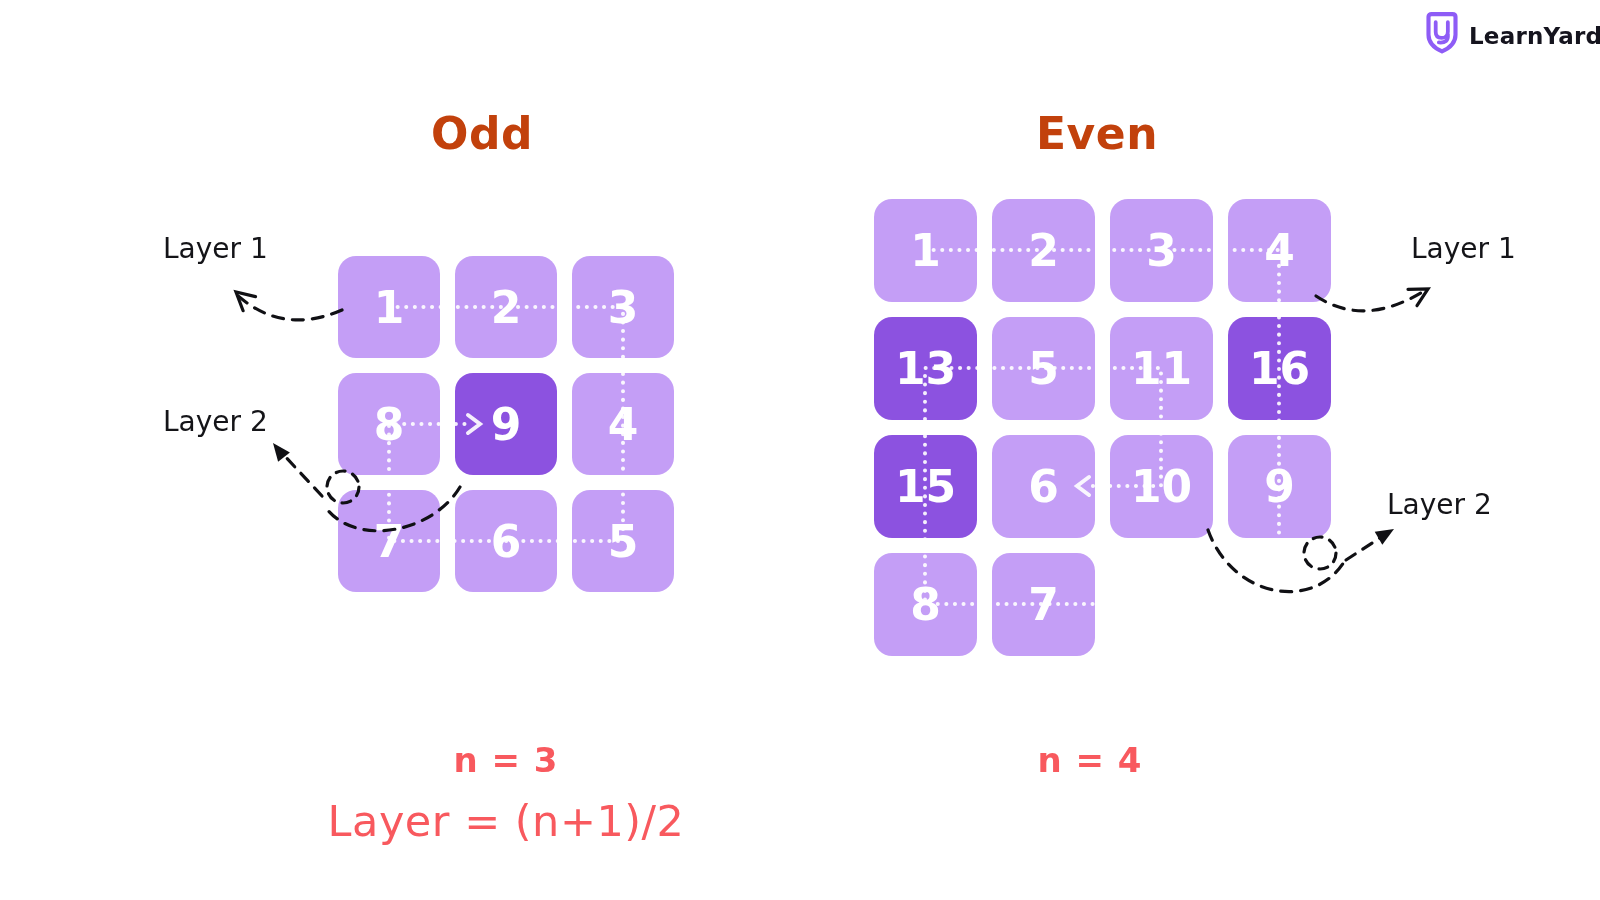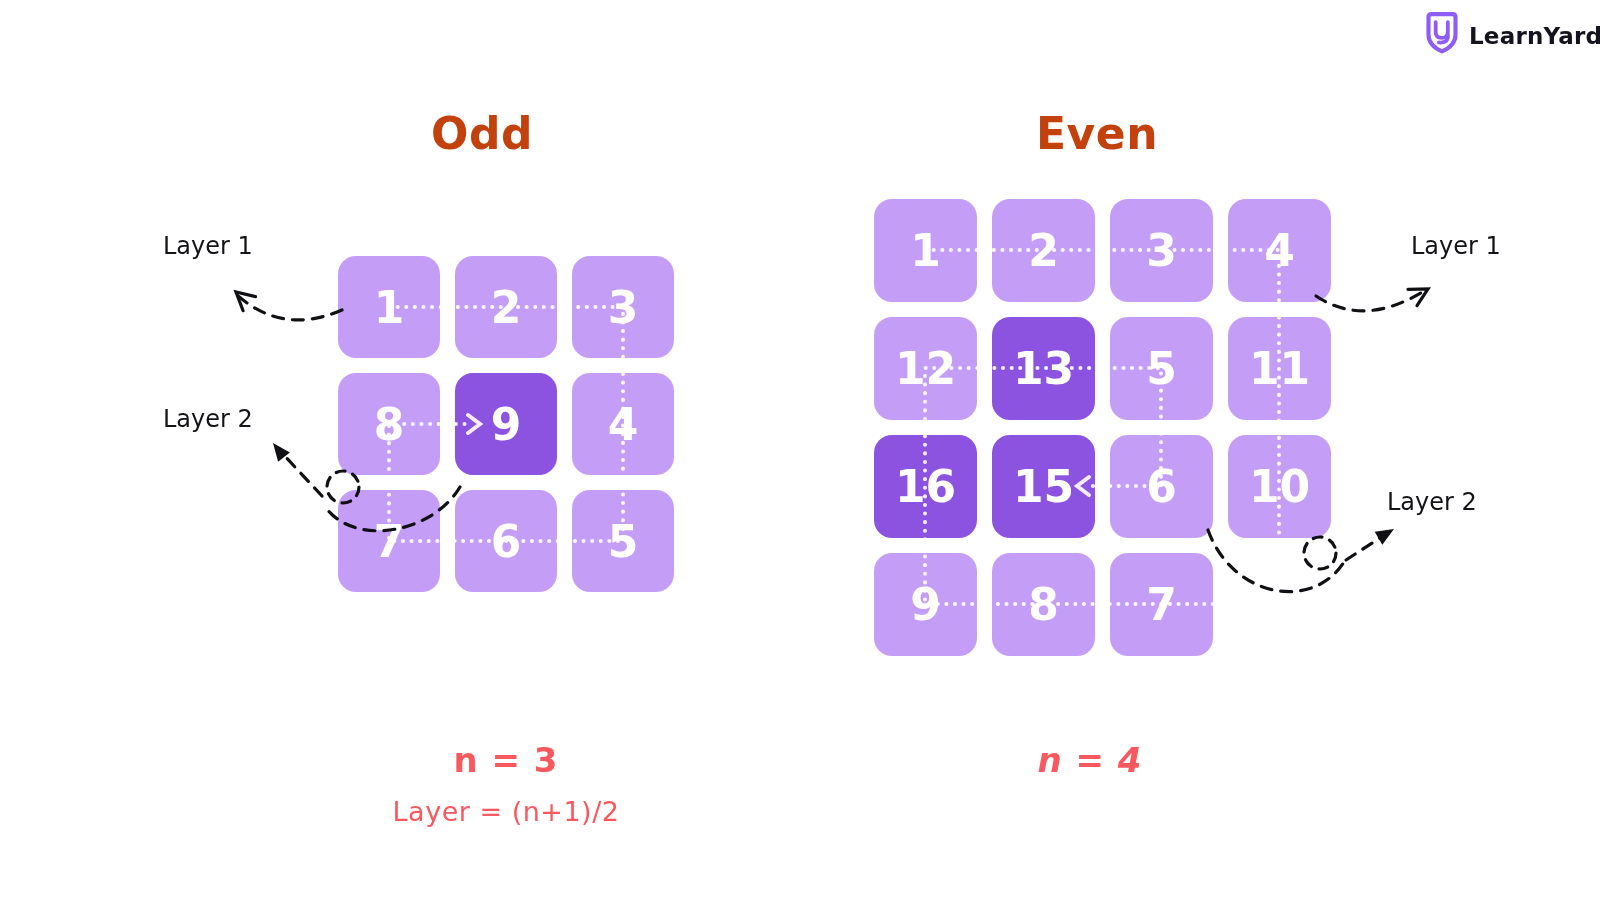--- a/index.html
+++ b/index.html
@@ -30,32 +30,32 @@
   .grid-even{left:874px;top:199px;grid-template-columns:repeat(4,103px);grid-auto-rows:103px;gap:15px;}
   .cell{background:var(--cell-light);border-radius:18px;display:flex;align-items:center;justify-content:center;
     color:#ffffff;font-size:44px;font-weight:800;position:relative;z-index:3;}
   .cell.dark{background:var(--cell-dark);}
 
   
   .overlay{position:absolute;left:0;top:0;width:1600px;height:900px;pointer-events:none;z-index:2;}
   .overlay.front{z-index:4;}
 
   
-  .layer-label{position:absolute;font-size:24px;font-weight:500;color:#141418;z-index:5;}
+  .layer-label{position:absolute;font-size:28px;font-weight:500;color:#141418;z-index:5;}
   .lbl-odd-1{left:163px;top:232px;}
   .lbl-odd-2{left:163px;top:405px;}
   .lbl-even-1{left:1411px;top:232px;}
   .lbl-even-2{left:1387px;top:488px;}
 
   
   .formula-block{position:absolute;width:360px;text-align:center;color:var(--accent-red);z-index:5;}
   .fb-odd{left:326px;top:740px;}
-  .fb-even{left:910px;top:740px;font-style:italic;}
+  .fb-even{left:910px;top:740px;}
   .n-label{font-size:34px;font-weight:800;letter-spacing:1px;text-align:center;}
-  .layer-formula{font-size:27px;font-weight:400;margin-top:16px;letter-spacing:.5px;}
+  .layer-formula{font-size:43px;font-weight:400;margin-top:16px;letter-spacing:.5px;}
 </style>
 </head>
 <body>
 
 <div class="stage">
 
   <div class="logo">
     <svg width="36" height="44" viewBox="0 0 40 46">
       <path d="M5 5 Q5 2 8.5 2 H31.5 Q35 2 35 5 V25 Q35 37 20 43.5 Q5 37 5 25 Z" fill="none" stroke="var(--logo-purple)" stroke-width="4.6" stroke-linejoin="round"></path>
       <path d="M13 11 V22 Q13 28.5 19.5 28.5 Q26.5 28.5 26.5 21.5 V11" fill="none" stroke="var(--logo-purple)" stroke-width="4.2" stroke-linecap="round"></path>
@@ -77,21 +77,20 @@
     <div class="cell">7</div>
     <div class="cell">6</div>
     <div class="cell">5</div>
   </div>
 
   <div class="grid grid-even">
     <div class="cell">1</div>
     <div class="cell">2</div>
     <div class="cell">3</div>
     <div class="cell">4</div>
-    <div class="cell">12</div>
     <div class="cell dark">13</div>
     <div class="cell">5</div>
     <div class="cell">11</div>
     <div class="cell dark">16</div>
     <div class="cell dark">15</div>
     <div class="cell">6</div>
     <div class="cell">10</div>
     <div class="cell">9</div>
     <div class="cell">8</div>
     <div class="cell">7</div>

